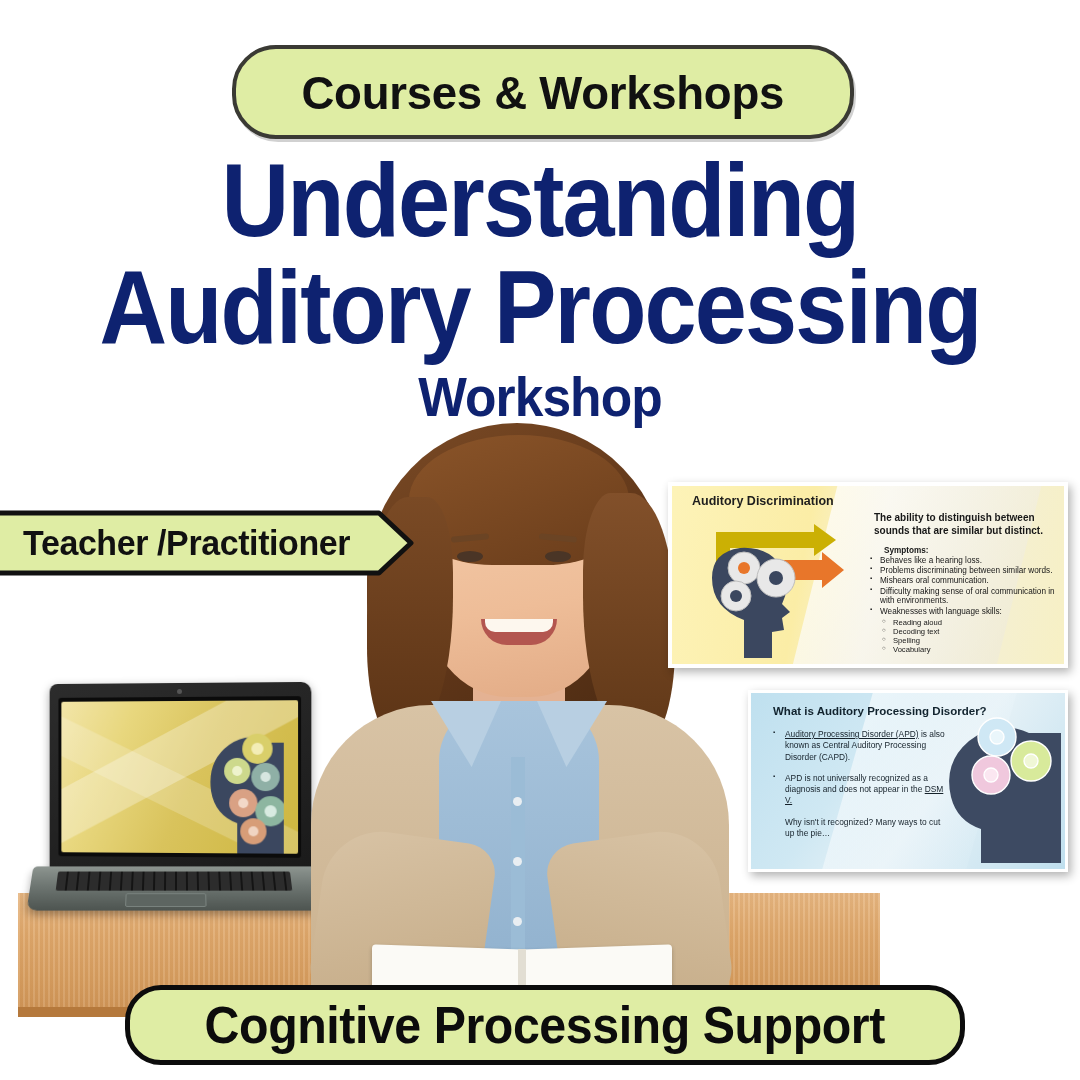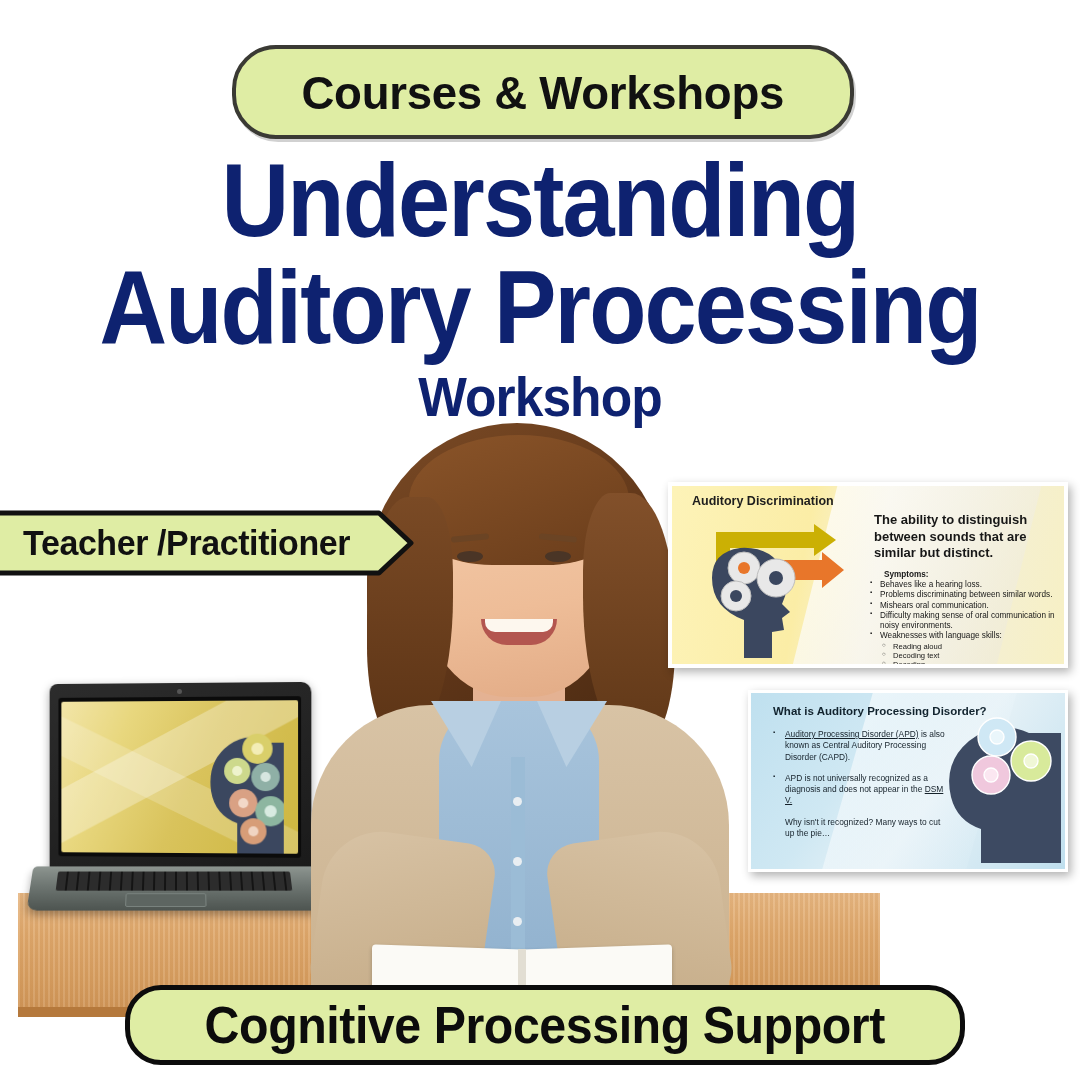--- a/index.html
+++ b/index.html
@@ -127,21 +127,21 @@
   
   .card1{position:absolute;left:668px;top:482px;width:400px;height:186px;z-index:30;
     background:#fff;box-shadow:3px 4px 9px rgba(0,0,0,.30);padding:4px;box-sizing:border-box;}
   .c1-inner{position:relative;width:100%;height:100%;overflow:hidden;
     background:linear-gradient(100deg,#fdf3b8 0%,#fbeda6 34%,#f7f3e2 52%,#f3efd9 70%,#f7f0c4 100%);}
   .c1-diag{position:absolute;left:36%;top:-20%;width:52%;height:150%;
     background:linear-gradient(105deg,rgba(255,255,255,.75),rgba(236,232,216,.55));transform:skewX(-14deg);}
   .c1-title{position:absolute;left:20px;top:8px;font-size:12.5px;font-weight:700;color:#1d1d1d;}
   .c1-art{position:absolute;left:14px;top:26px;width:180px;height:150px;}
   .c1-text{position:absolute;left:196px;top:26px;width:196px;color:#171717;}
-  .c1-lead{font-size:13px;font-weight:700;line-height:1.28;margin:0 0 8px 6px;}
+  .c1-lead{font-size:10px;font-weight:700;line-height:1.28;margin:0 0 8px 6px;}
   .c1-sym{font-size:8.2px;font-weight:700;margin:0 0 1px 0;padding-left:16px;}
   .c1-ul{list-style:none;margin:0;padding:0;}
   .c1-ul li{font-size:8.2px;font-weight:400;line-height:1.2;padding-left:12px;position:relative;margin-bottom:.5px;}
   .c1-ul li:before{content:"▪";position:absolute;left:2px;top:-1px;font-size:6px;}
   .c1-sub{list-style:none;margin:1px 0 0 0;padding:0 0 0 14px;}
   .c1-sub li{font-size:7.6px;font-weight:400;line-height:1.22;padding-left:11px;position:relative;}
   .c1-sub li:before{content:"○";position:absolute;left:0;top:0;font-size:6px;}
 
   
   .card2{position:absolute;left:748px;top:690px;width:320px;height:182px;z-index:30;
@@ -266,27 +266,27 @@
           </g>
       </svg>
 
       <div class="c1-text">
         <p class="c1-lead">The ability to distinguish between sounds that are similar but distinct.</p>
         <p class="c1-sym">Symptoms:</p>
         <ul class="c1-ul">
           <li>Behaves like a hearing loss.</li>
           <li>Problems discriminating between similar words.</li>
           <li>Mishears oral communication.</li>
-          <li>Difficulty making sense of oral communication in noisy environments.</li>
+          <li>Difficulty making sense of oral communication in with environments.</li>
           <li>Weaknesses with language skills:</li>
         </ul>
         <ul class="c1-sub">
           <li>Reading aloud</li>
           <li>Decoding text</li>
-          <li>Decoding</li>
+          <li>Spelling</li>
           <li>Vocabulary</li>
         </ul>
       </div>
     </div>
   </div>
 
   <div class="card2">
     <div class="c2-inner">
       <div class="c2-diag"></div>
 

